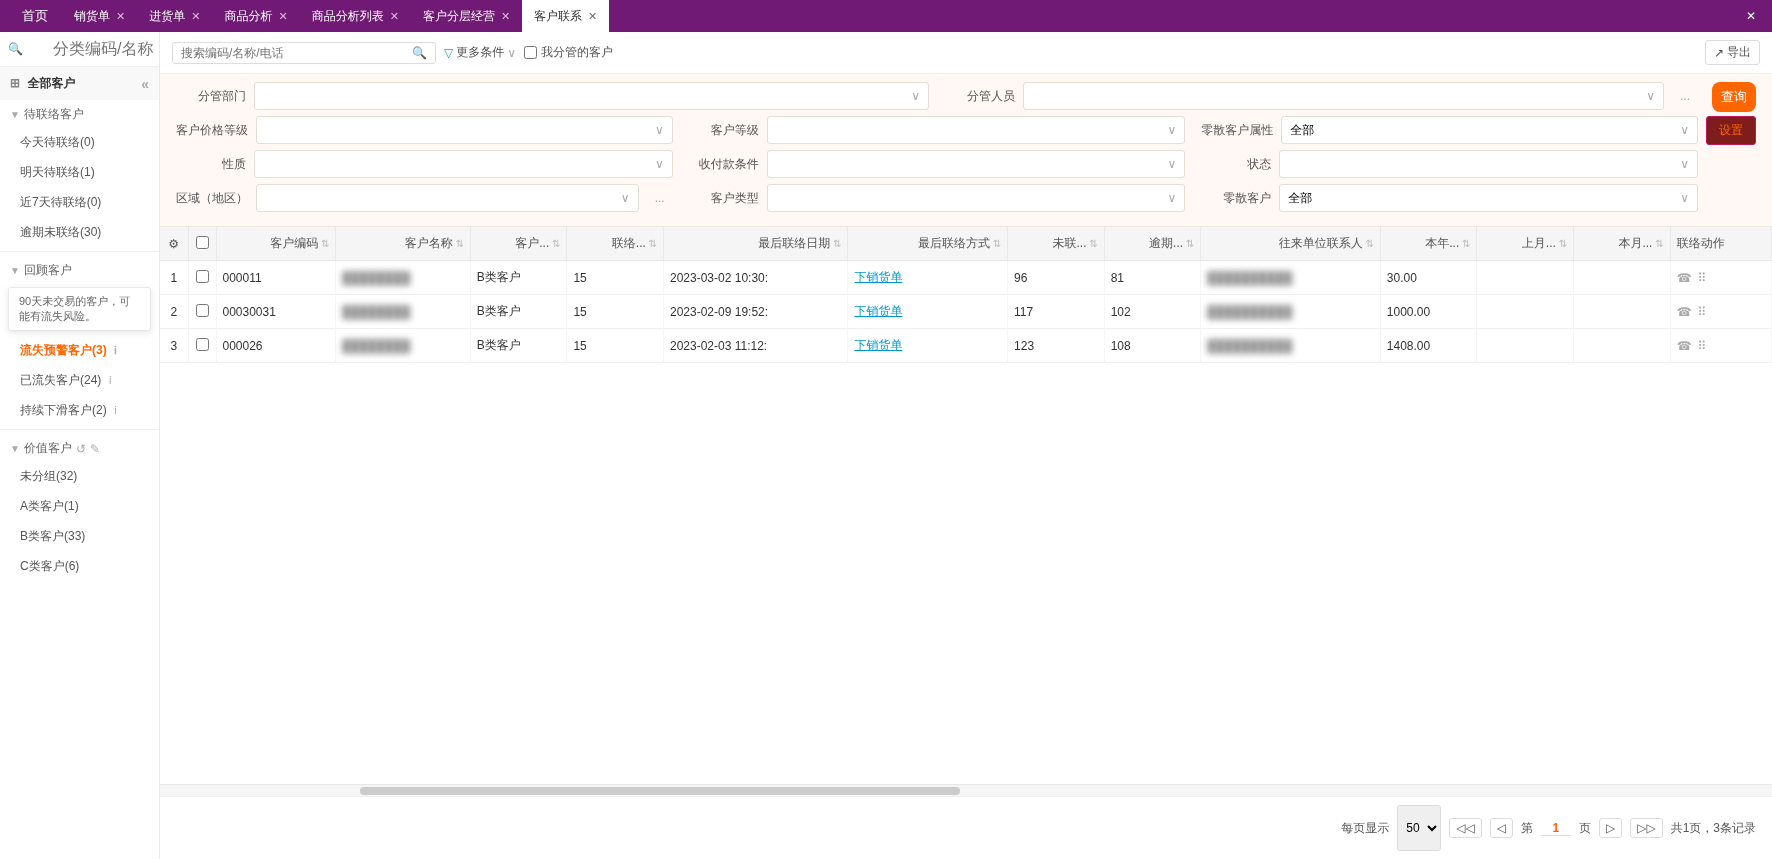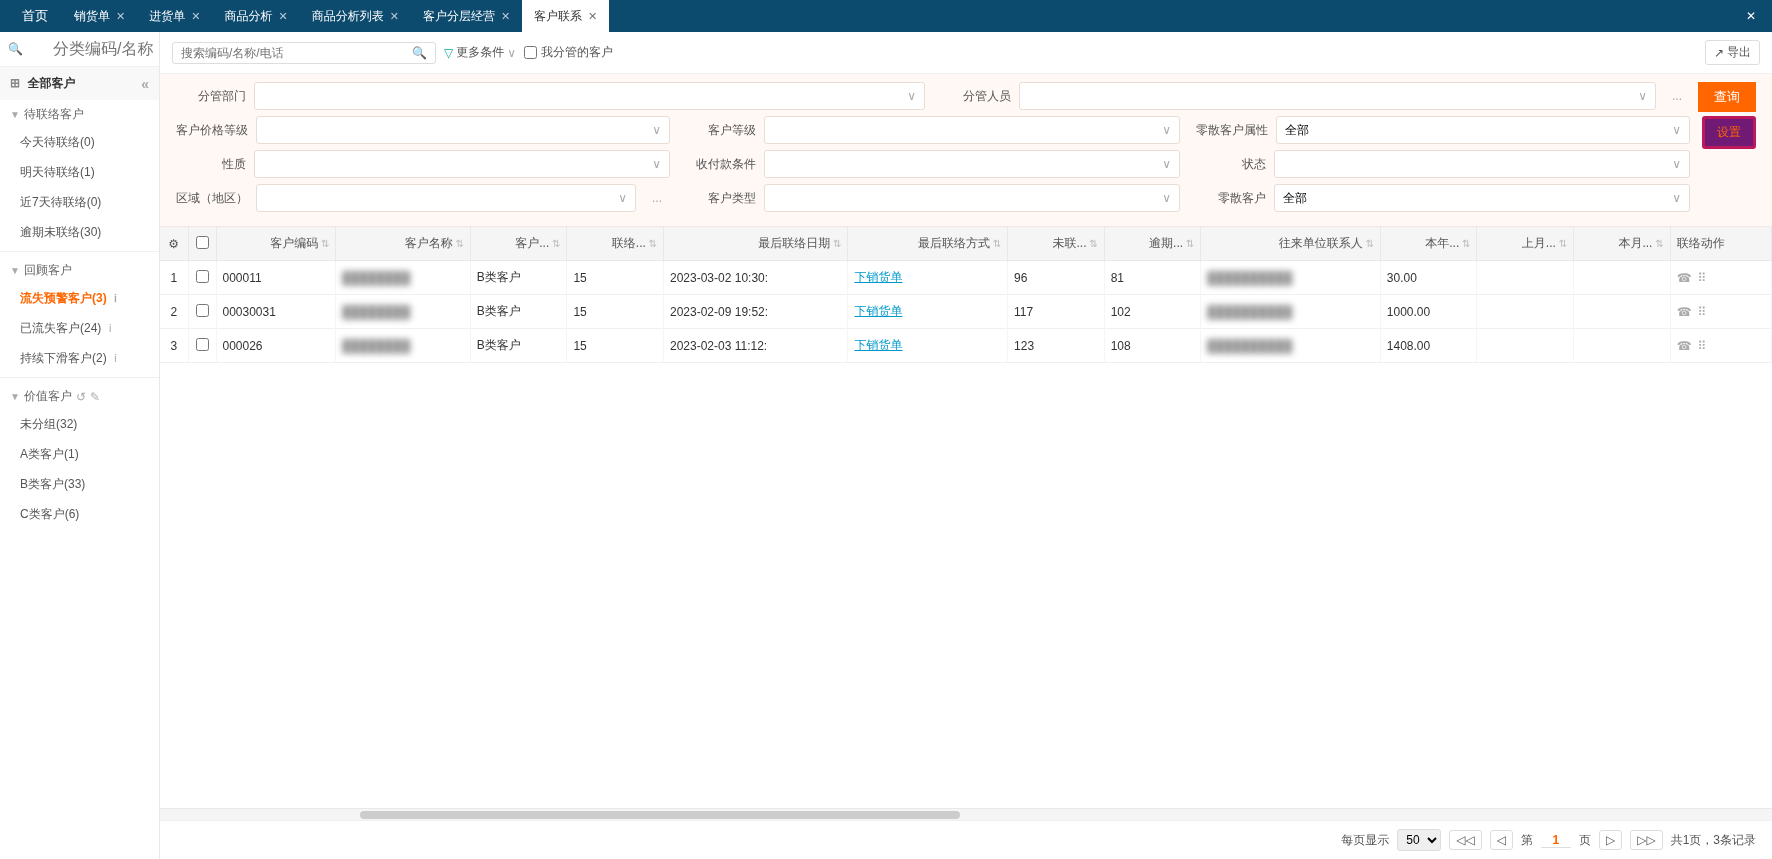--- a/index.html
+++ b/index.html
@@ -1,20 +1,20 @@
 <!DOCTYPE html>
 <html><head>
   <meta charset="utf-8">
   <style>
     * { box-sizing: border-box; margin: 0; padding: 0; font-family: 'Microsoft YaHei', Arial, sans-serif; font-size: 12px; }
     body { background: #f5f5f5; overflow: hidden; width: 1772px; height: 859px; }
 
     
     .top-nav {
-      background: #0c4a6e;
+      background: #701a75;
       height: 32px;
       display: flex;
       align-items: center;
       padding: 0 8px;
       color: white;
     }
     .nav-tab {
       display: inline-flex;
       align-items: center;
       padding: 0 12px;
@@ -263,29 +263,29 @@
       align-items: center;
       justify-content: space-between;
       cursor: pointer;
     }
     .filter-select .chevron { color: #aaa; }
     .filter-more { color: #aaa; cursor: pointer; padding: 0 8px; }
     .query-btn {
       background: #ff6600;
       color: white;
       border: none;
-      padding: 6px 16px;
-      border-radius: 0;
+      padding: 6px 9px;
+      border-radius: 8px;
       cursor: pointer;
       font-size: 13px;
     }
     .settings-btn {
-      background: #701a75;
+      background: #7f1d1d;
       color: #ff6600;
-      border: 3px solid #be185d;
+      border: 1px solid #be185d;
       padding: 5px 12px;
       border-radius: 3px;
       cursor: pointer;
       font-size: 12px;
     }
     .filter-actions {
       display: flex;
       flex-direction: column;
       gap: 4px;
       align-items: flex-end;
@@ -333,21 +333,21 @@
       justify-content: flex-end;
       padding: 8px 16px;
       border-top: 1px solid #f0f0f0;
       background: white;
       gap: 8px;
       color: #555;
     }
     .pagination select {
       border: 1px solid #ddd;
       border-radius: 3px;
-      padding: 2px 4px;
+      padding: 14px 4px;
       outline: none;
     }
     .pagination .page-btn {
       padding: 2px 6px;
       border: 1px solid #ddd;
       border-radius: 3px;
       cursor: pointer;
       color: #555;
       background: white;
     }
@@ -436,20 +436,21 @@
     <div class="sidebar-item">明天待联络(1)</div>
     <div class="sidebar-item">近7天待联络(0)</div>
     <div class="sidebar-item">逾期未联络(30)</div>
 
     <div class="sidebar-divider"></div>
 
     <div class="sidebar-group-title">
       <span class="arrow">▼</span>
       <span>回顾客户</span>
     </div>
+    <div class="tooltip-box">90天未交易的客户，可能有流失风险。</div>
     <div class="sidebar-item active">
       <span>流失预警客户(3)</span>
       <span class="info-icon">ℹ</span>
     </div>
     <div class="sidebar-item">
       <span>已流失客户(24)</span>
       <span class="info-icon">ℹ</span>
     </div>
     <div class="sidebar-item">
       <span>持续下滑客户(2)</span>

